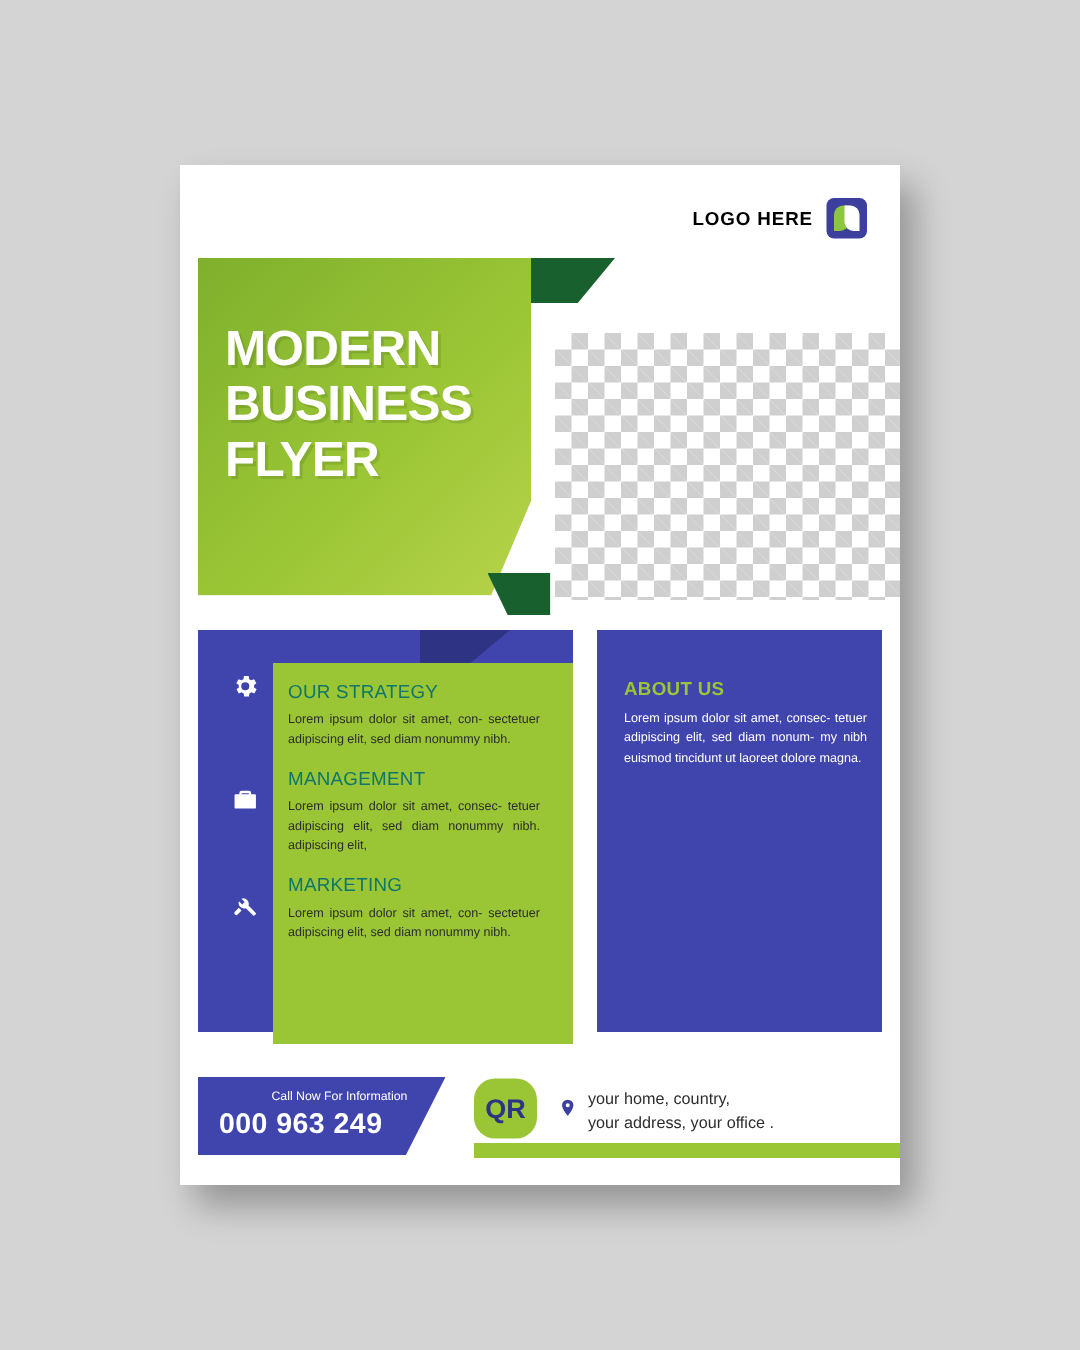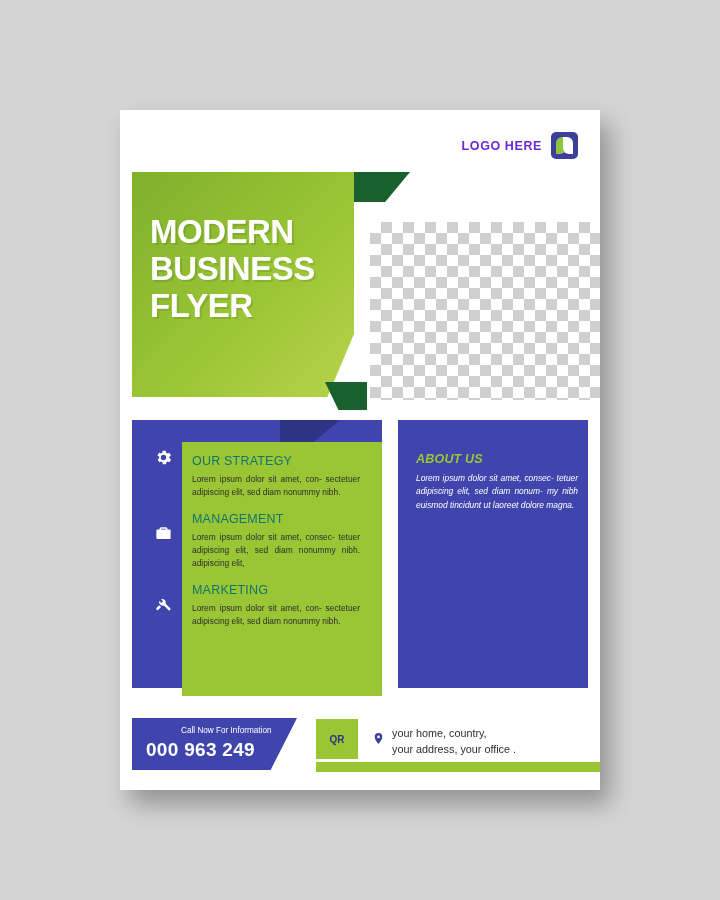--- a/index.html
+++ b/index.html
@@ -45,21 +45,21 @@
     right: 22px;
     top: 22px;
     display: flex;
     align-items: center;
     gap: 9px;
   }
   .logo-text {
     font-size: 12.5px;
     font-weight: bold;
     letter-spacing: 0.6px;
-    color: #6d28d9;
+    color: #000000;
   }
   .logo-mark {
     width: 27px;
     height: 27px;
     border-radius: 5px;
     background: #3c3f9e;
     position: relative;
   }
   .logo-mark .leaf-a {
     position: absolute;
@@ -208,21 +208,21 @@
     text-align: justify;
     width: 168px;
   }
 
   .right-inner {
     position: absolute;
     left: 296px;
     top: 32px;
     width: 162px;
   }
-  .rblock { margin-bottom: 18px; font-style: italic; }
+  .rblock { margin-bottom: 18px; }
   .rblock h3 {
     margin: 0 0 6px 0;
     font-size: 12.5px;
     font-weight: bold;
     letter-spacing: 0.2px;
     color: #9ac535;
   }
   .rblock p {
     margin: 0;
     font-size: 8.4px;
@@ -263,23 +263,24 @@
     letter-spacing: 0.3px;
   }
   .qr-box {
     position: absolute;
     left: 196px; top: 9px;
     width: 42px; height: 40px;
     background: #9ac535;
     display: flex;
     align-items: center;
     justify-content: center;
-    font-size: 10px;
+    font-size: 18px;
     font-weight: bold;
     color: #2e3384;
+    border-radius: 14px;
   }
   .addr-pin {
     position: absolute;
     left: 252px; top: 21px;
     color: #3c3f9e;
     font-size: 13px;
   }
   .addr {
     position: absolute;
     left: 272px; top: 15px;

